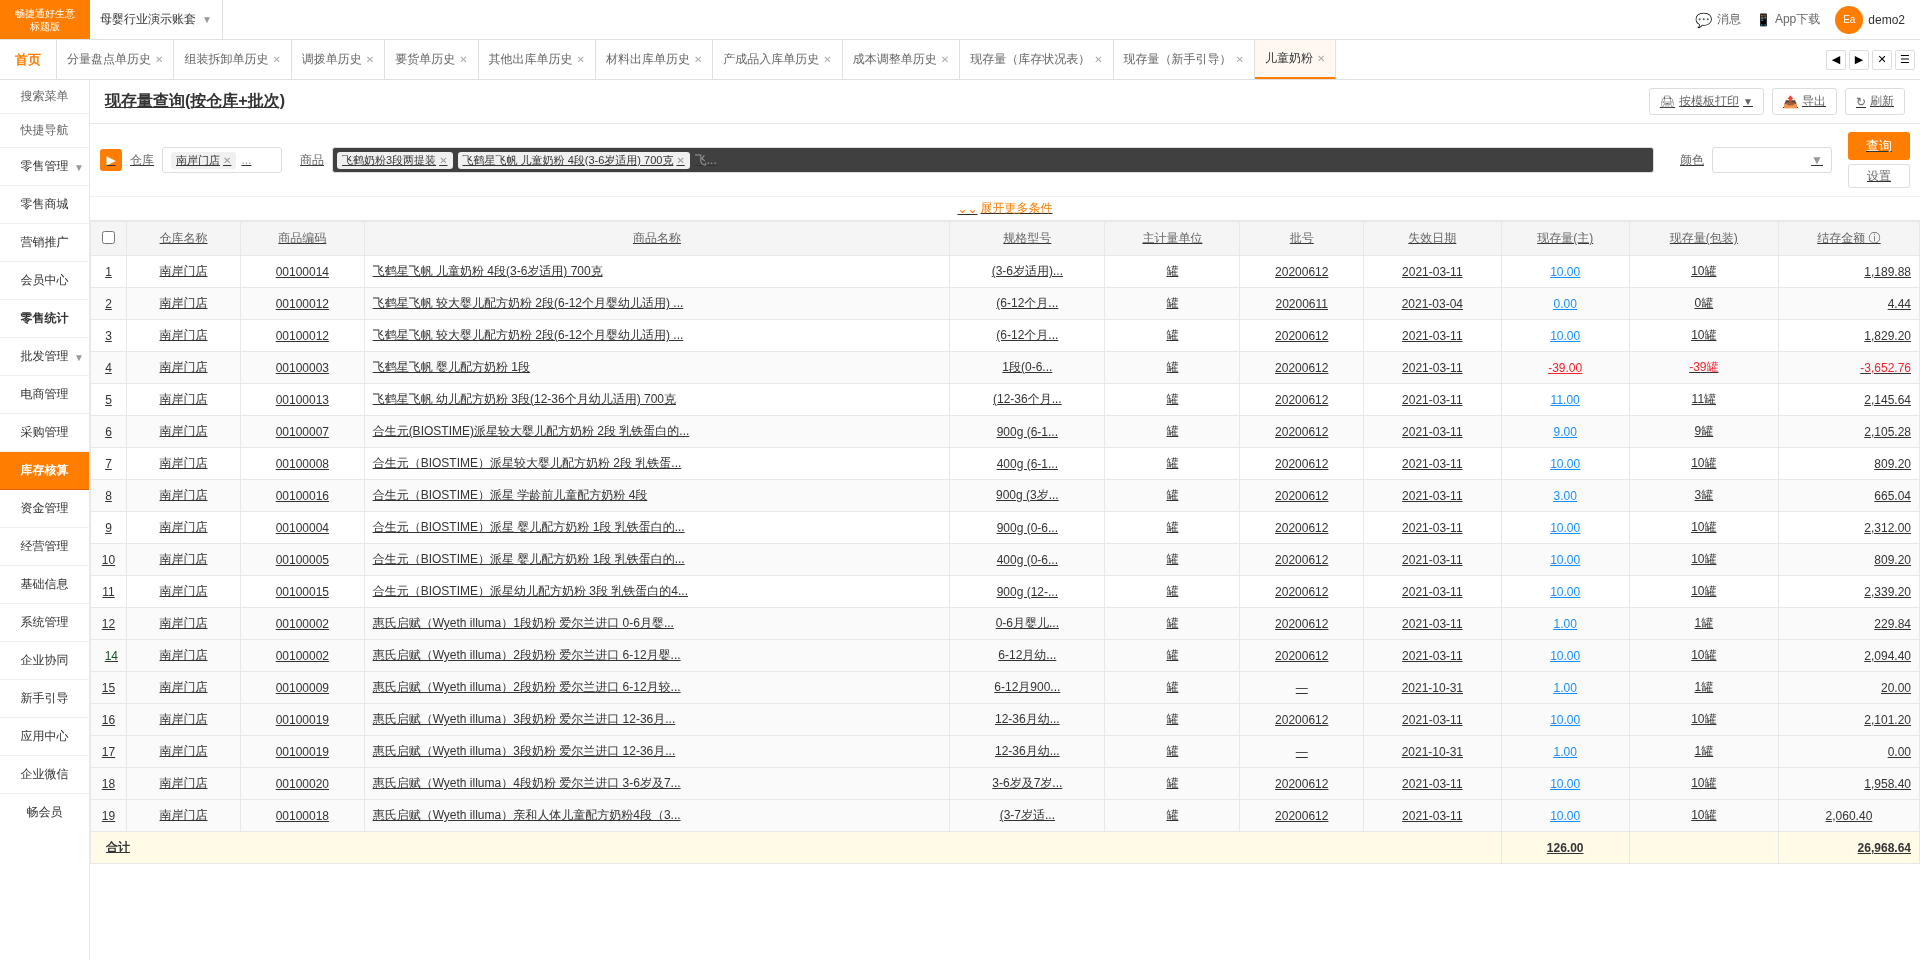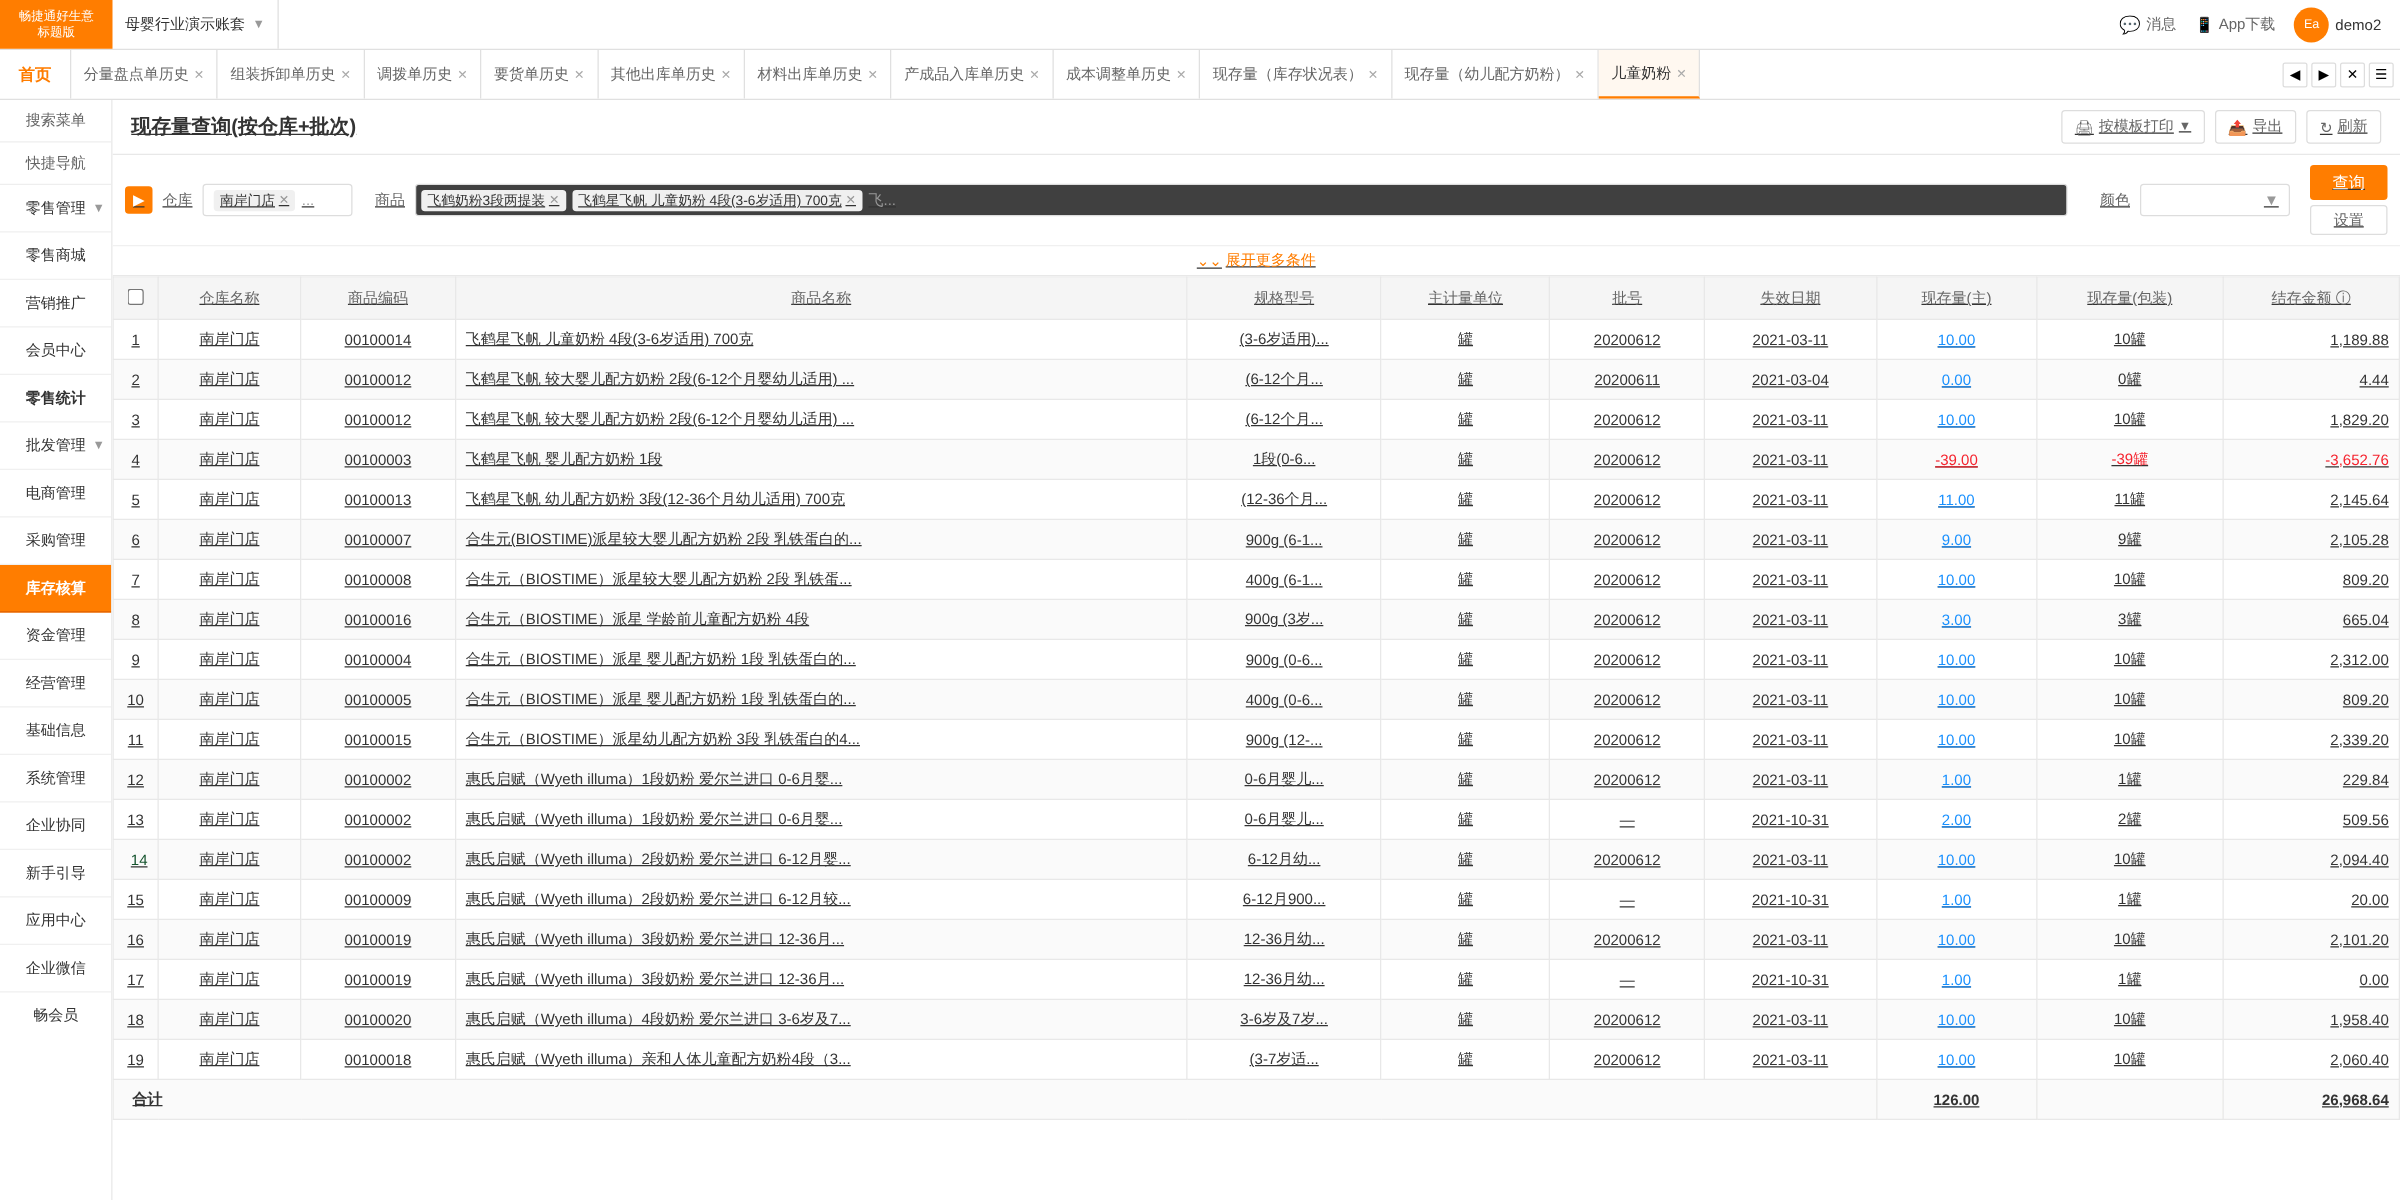--- a/index.html
+++ b/index.html
@@ -77,21 +77,21 @@
   </div>
   <div style="padding:0 10px; display:flex; align-items:center; font-size:12px; color:#666; border-right:1px solid #e0e0e0; cursor:pointer; gap:4px; white-space:nowrap;">
     <span>成本调整单历史</span>
     <span style="color:#aaa; font-size:10px; cursor:pointer;">✕</span>
   </div>
   <div style="padding:0 10px; display:flex; align-items:center; font-size:12px; color:#666; border-right:1px solid #e0e0e0; cursor:pointer; gap:4px; white-space:nowrap;">
     <span>现存量（库存状况表）</span>
     <span style="color:#aaa; font-size:10px; cursor:pointer;">✕</span>
   </div>
   <div style="padding:0 10px; display:flex; align-items:center; font-size:12px; color:#666; border-right:1px solid #e0e0e0; cursor:pointer; gap:4px; white-space:nowrap;">
-    <span>现存量（幼儿配方奶粉）</span>
+    <span>现存量（新手引导）</span>
     <span style="color:#aaa; font-size:10px; cursor:pointer;">✕</span>
   </div>
   <div style="padding:0 10px; display:flex; align-items:center; font-size:12px; color:#333; border-right:1px solid #e0e0e0; cursor:pointer; gap:4px; white-space:nowrap; background:#fff8f0; border-bottom:2px solid #ff7d00;">
     <span>儿童奶粉</span>
     <span style="color:#aaa; font-size:10px; cursor:pointer;">✕</span>
   </div>
   <div style="margin-left:auto; display:flex; align-items:center; gap:3px; padding-right:5px;">
     <button style="background:none; border:1px solid #ddd; width:20px; height:20px; cursor:pointer; font-size:11px; display:flex; align-items:center; justify-content:center; border-radius:2px;">◀</button>
     <button style="background:none; border:1px solid #ddd; width:20px; height:20px; cursor:pointer; font-size:11px; display:flex; align-items:center; justify-content:center; border-radius:2px;">▶</button>
     <button style="background:none; border:1px solid #ddd; width:20px; height:20px; cursor:pointer; font-size:11px; display:flex; align-items:center; justify-content:center; border-radius:2px;">✕</button>
@@ -364,33 +364,20 @@
     <td style="text-align:center; border:1px solid #e8e8e8; padding:7px 8px; color:#333;">00100002</td>
     <td style="text-align:left; border:1px solid #e8e8e8; padding:7px 8px; color:#333;">惠氏启赋（Wyeth illuma）1段奶粉 爱尔兰进口 0-6月婴...</td>
     <td style="text-align:center; border:1px solid #e8e8e8; padding:7px 8px; color:#333;">0-6月婴儿...</td>
     <td style="text-align:center; border:1px solid #e8e8e8; padding:7px 8px; color:#333;">罐</td>
     <td style="text-align:center; border:1px solid #e8e8e8; padding:7px 8px; color:#333;">20200612</td>
     <td style="text-align:center; border:1px solid #e8e8e8; padding:7px 8px; color:#333;">2021-03-11</td>
     <td style="text-align:center; border:1px solid #e8e8e8; padding:7px 8px; color:#1890ff; text-decoration:underline; cursor:pointer;">1.00</td>
     <td style="text-align:center; border:1px solid #e8e8e8; padding:7px 8px; color:#333;">1罐</td>
     <td style="text-align:right; border:1px solid #e8e8e8; padding:7px 8px; color:#333;">229.84</td>
   </tr>
-            <tr>
-    <td style="text-align:center; border:1px solid #e8e8e8; padding:7px 8px; color:#333;">13</td>
-    <td style="text-align:center; border:1px solid #e8e8e8; padding:7px 8px; color:#333;">南岸门店</td>
-    <td style="text-align:center; border:1px solid #e8e8e8; padding:7px 8px; color:#333;">00100002</td>
-    <td style="text-align:left; border:1px solid #e8e8e8; padding:7px 8px; color:#333;">惠氏启赋（Wyeth illuma）1段奶粉 爱尔兰进口 0-6月婴...</td>
-    <td style="text-align:center; border:1px solid #e8e8e8; padding:7px 8px; color:#333;">0-6月婴儿...</td>
-    <td style="text-align:center; border:1px solid #e8e8e8; padding:7px 8px; color:#333;">罐</td>
-    <td style="text-align:center; border:1px solid #e8e8e8; padding:7px 8px; color:#333;">—</td>
-    <td style="text-align:center; border:1px solid #e8e8e8; padding:7px 8px; color:#333;">2021-10-31</td>
-    <td style="text-align:center; border:1px solid #e8e8e8; padding:7px 8px; color:#1890ff; text-decoration:underline; cursor:pointer;">2.00</td>
-    <td style="text-align:center; border:1px solid #e8e8e8; padding:7px 8px; color:#333;">2罐</td>
-    <td style="text-align:right; border:1px solid #e8e8e8; padding:7px 8px; color:#333;">509.56</td>
-  </tr>
             <tr style="background: rgb(250, 250, 250);">
     <td style="text-align:right; border:1px solid #e8e8e8; padding:7px 8px; color:#14532d;">14</td>
     <td style="text-align:center; border:1px solid #e8e8e8; padding:7px 8px; color:#333;">南岸门店</td>
     <td style="text-align:center; border:1px solid #e8e8e8; padding:7px 8px; color:#333;">00100002</td>
     <td style="text-align:left; border:1px solid #e8e8e8; padding:7px 8px; color:#333;">惠氏启赋（Wyeth illuma）2段奶粉 爱尔兰进口 6-12月婴...</td>
     <td style="text-align:center; border:1px solid #e8e8e8; padding:7px 8px; color:#333;">6-12月幼...</td>
     <td style="text-align:center; border:1px solid #e8e8e8; padding:7px 8px; color:#333;">罐</td>
     <td style="text-align:center; border:1px solid #e8e8e8; padding:7px 8px; color:#333;">20200612</td>
     <td style="text-align:center; border:1px solid #e8e8e8; padding:7px 8px; color:#333;">2021-03-11</td>
     <td style="text-align:center; border:1px solid #e8e8e8; padding:7px 8px; color:#1890ff; text-decoration:underline; cursor:pointer;">10.00</td>
@@ -453,21 +440,21 @@
     <td style="text-align:center; border:1px solid #e8e8e8; padding:7px 8px; color:#333;">19</td>
     <td style="text-align:center; border:1px solid #e8e8e8; padding:7px 8px; color:#333;">南岸门店</td>
     <td style="text-align:center; border:1px solid #e8e8e8; padding:7px 8px; color:#333;">00100018</td>
     <td style="text-align:left; border:1px solid #e8e8e8; padding:7px 8px; color:#333;">惠氏启赋（Wyeth illuma）亲和人体儿童配方奶粉4段（3...</td>
     <td style="text-align:center; border:1px solid #e8e8e8; padding:7px 8px; color:#333;">(3-7岁适...</td>
     <td style="text-align:center; border:1px solid #e8e8e8; padding:7px 8px; color:#333;">罐</td>
     <td style="text-align:center; border:1px solid #e8e8e8; padding:7px 8px; color:#333;">20200612</td>
     <td style="text-align:center; border:1px solid #e8e8e8; padding:7px 8px; color:#333;">2021-03-11</td>
     <td style="text-align:center; border:1px solid #e8e8e8; padding:7px 8px; color:#1890ff; text-decoration:underline; cursor:pointer;">10.00</td>
     <td style="text-align:center; border:1px solid #e8e8e8; padding:7px 8px; color:#333;">10罐</td>
-    <td style="text-align:right; border:1px solid #e8e8e8; padding:7px 8px; color:#333;">2,060.40</td>
+    <td style="border:1px solid #e8e8e8; padding:7px 8px; color:#333;">2,060.40</td>
   </tr>
             <tr style="background: rgb(255, 251, 230);">
   <td colspan="8" style="border:1px solid #e8e8e8; padding:7px 8px; font-weight:bold; text-align:left; padding-left:15px;">合计</td>
   <td style="border:1px solid #e8e8e8; padding:7px 8px; font-weight:bold; text-align:center;">126.00</td>
   <td style="border:1px solid #e8e8e8; padding:7px 8px;"></td>
   <td style="border:1px solid #e8e8e8; padding:7px 8px; font-weight:bold; text-align:right;">26,968.64</td>
 </tr>
           </tbody>
       </table>
     </div>

